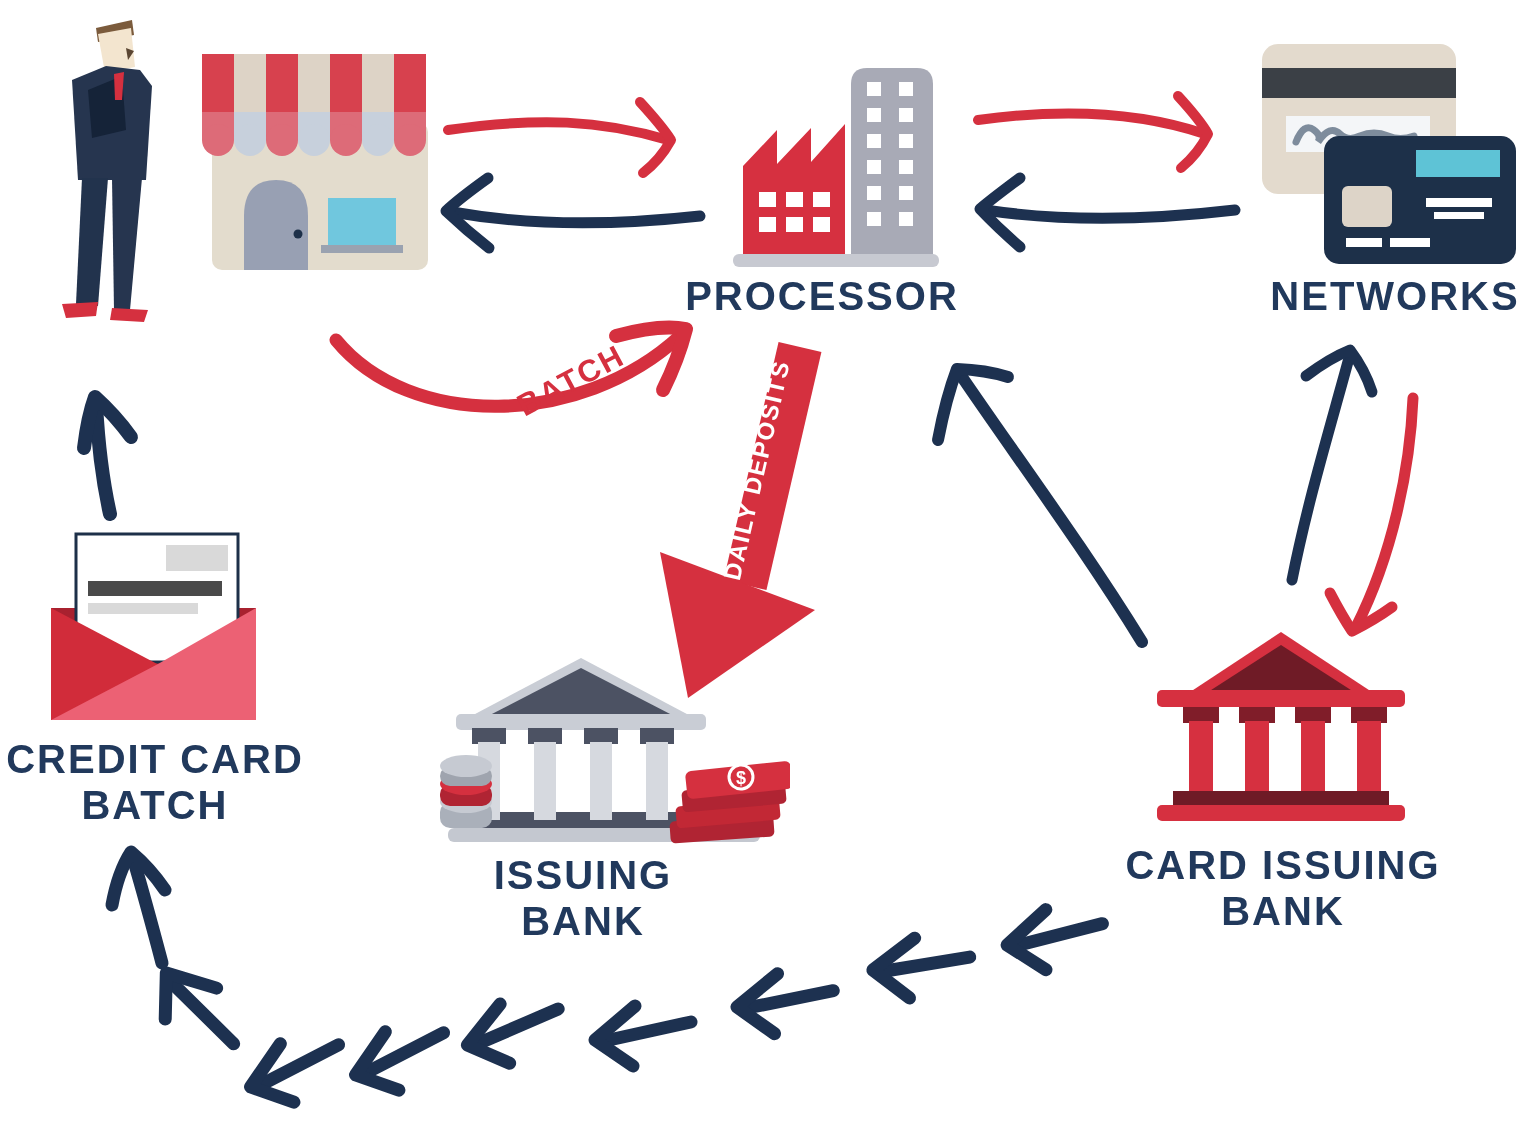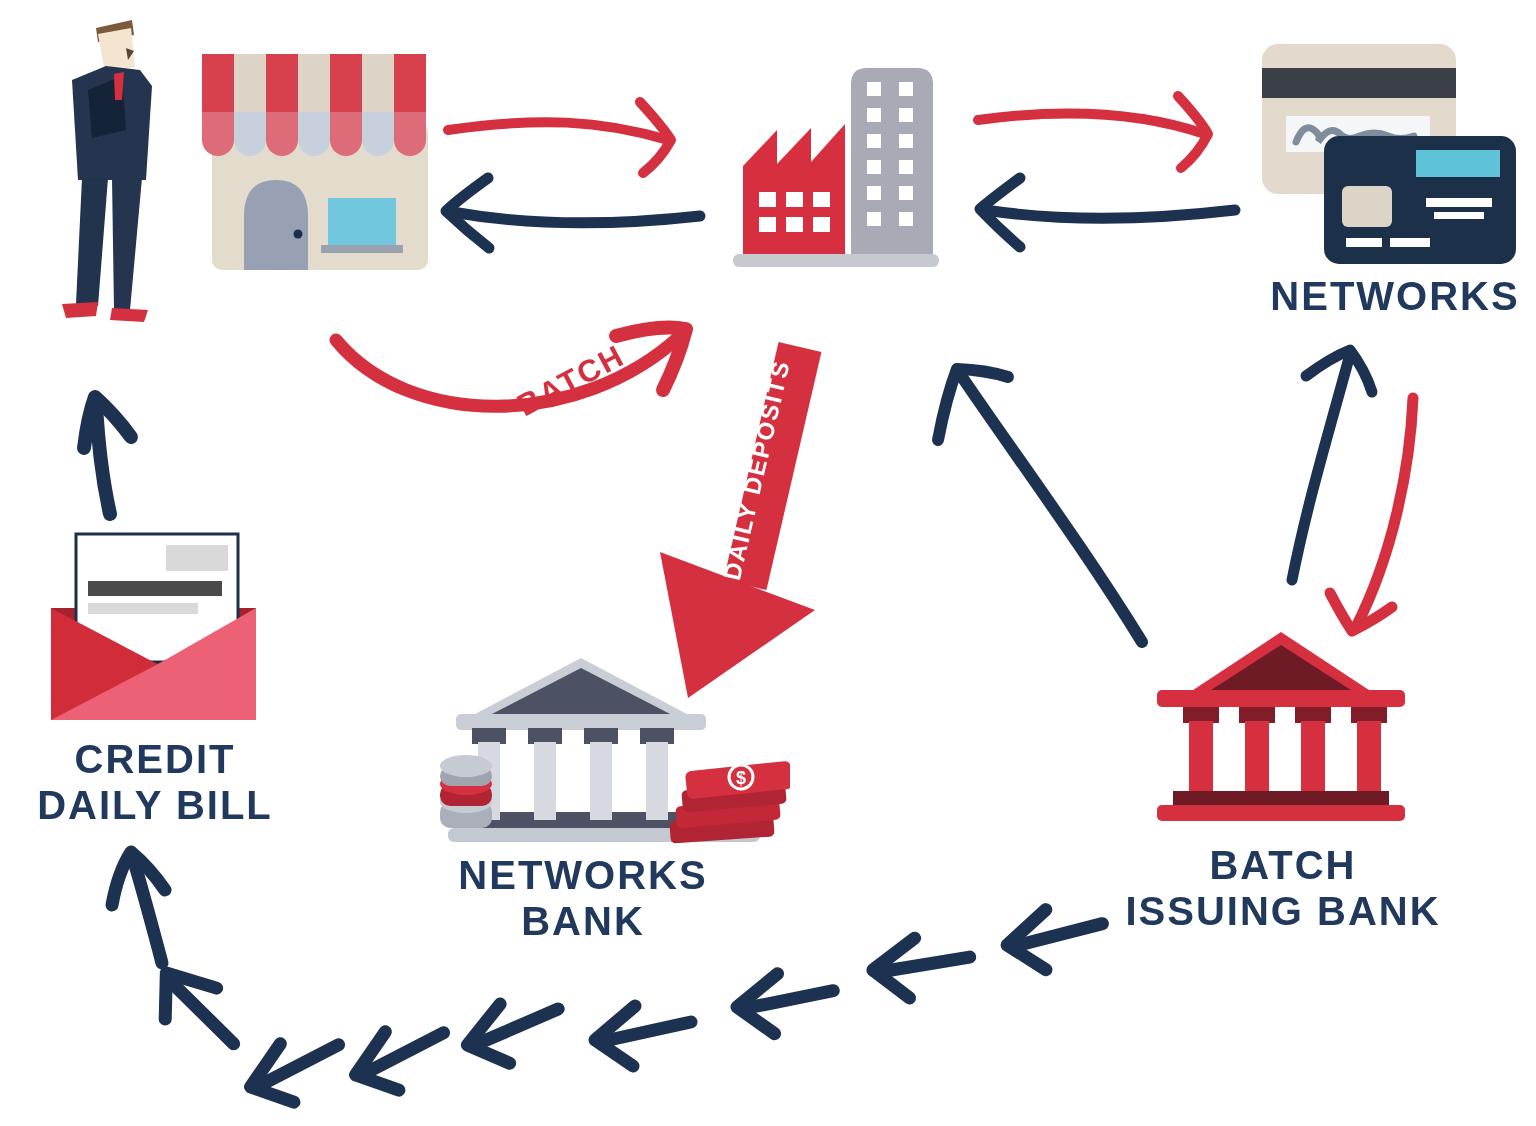--- a/index.html
+++ b/index.html
@@ -273,26 +273,27 @@
           <rect x="148" y="93" width="24" height="72" fill="#d63040"></rect>
         <rect x="198" y="79" width="36" height="16" fill="#801d29"></rect>
           <rect x="204" y="93" width="24" height="72" fill="#d63040"></rect>
       </g>
       <rect x="20" y="163" width="216" height="18" fill="#6f1b26"></rect>
       <rect x="4" y="177" width="248" height="16" rx="5" fill="#d63040"></rect>
     </svg>
   </div>
 
 
+  <div class="node-label z3" style="left:672px;top:273px;width:300px;">PROCESSOR</div>
 
   <div class="node-label z3" style="left:1245px;top:273px;width:300px;">NETWORKS</div>
 
-  <div class="node-label z3" style="left:5px;top:736px;width:300px;">CREDIT DAILY BILL</div>
-
-  <div class="node-label z3" style="left:433px;top:852px;width:300px;">NETWORKS BANK</div>
-
-  <div class="node-label z3" style="left:1118px;top:842px;width:330px;">BATCH ISSUING BANK</div>
+  <div class="node-label z3" style="left:5px;top:736px;width:300px;">CREDIT CARD BATCH</div>
+
+  <div class="node-label z3" style="left:433px;top:852px;width:300px;">ISSUING BANK</div>
+
+  <div class="node-label z3" style="left:1118px;top:842px;width:330px;">CARD ISSUING BANK</div>
 
   <div class="edge-label-batch z3">BATCH</div>
 
   <div class="edge-label-dd z3">DAILY DEPOSITS</div>
 
 </div>
 
 </body></html>

